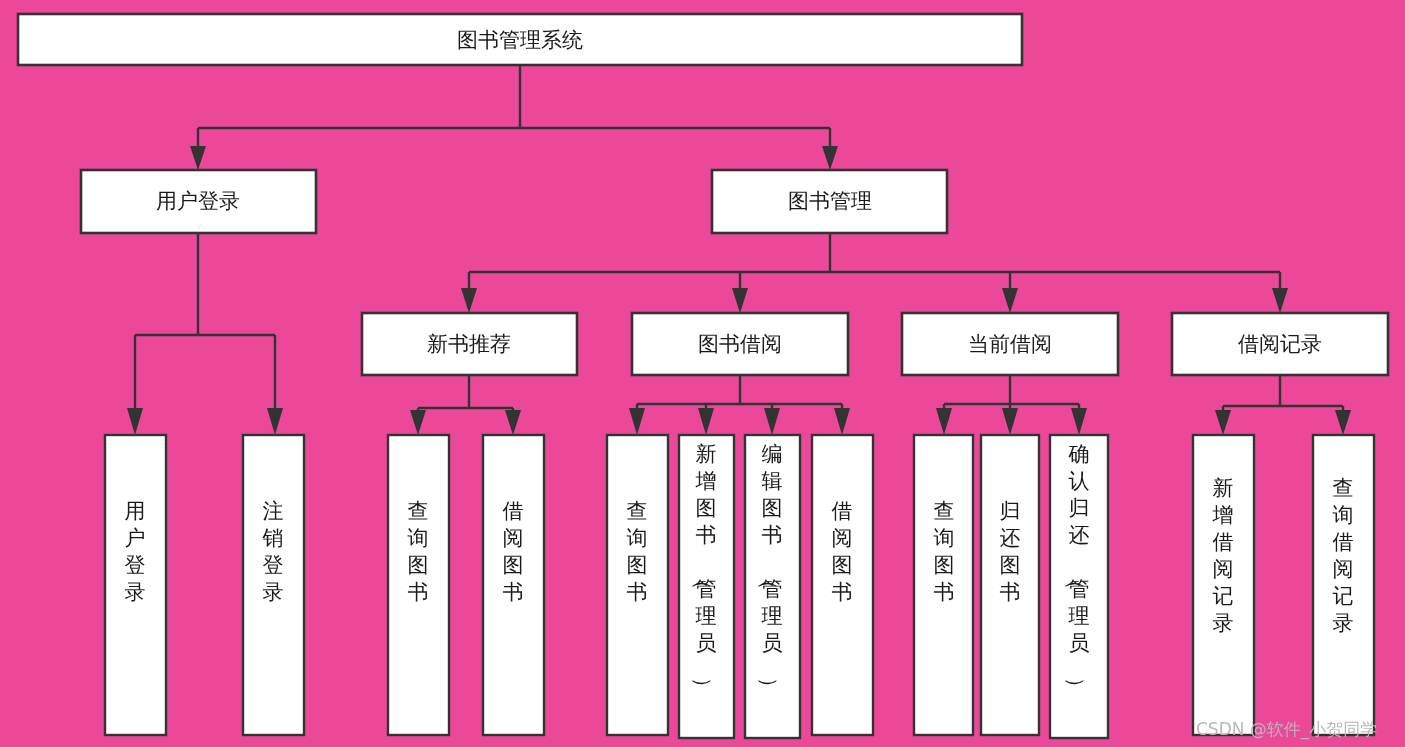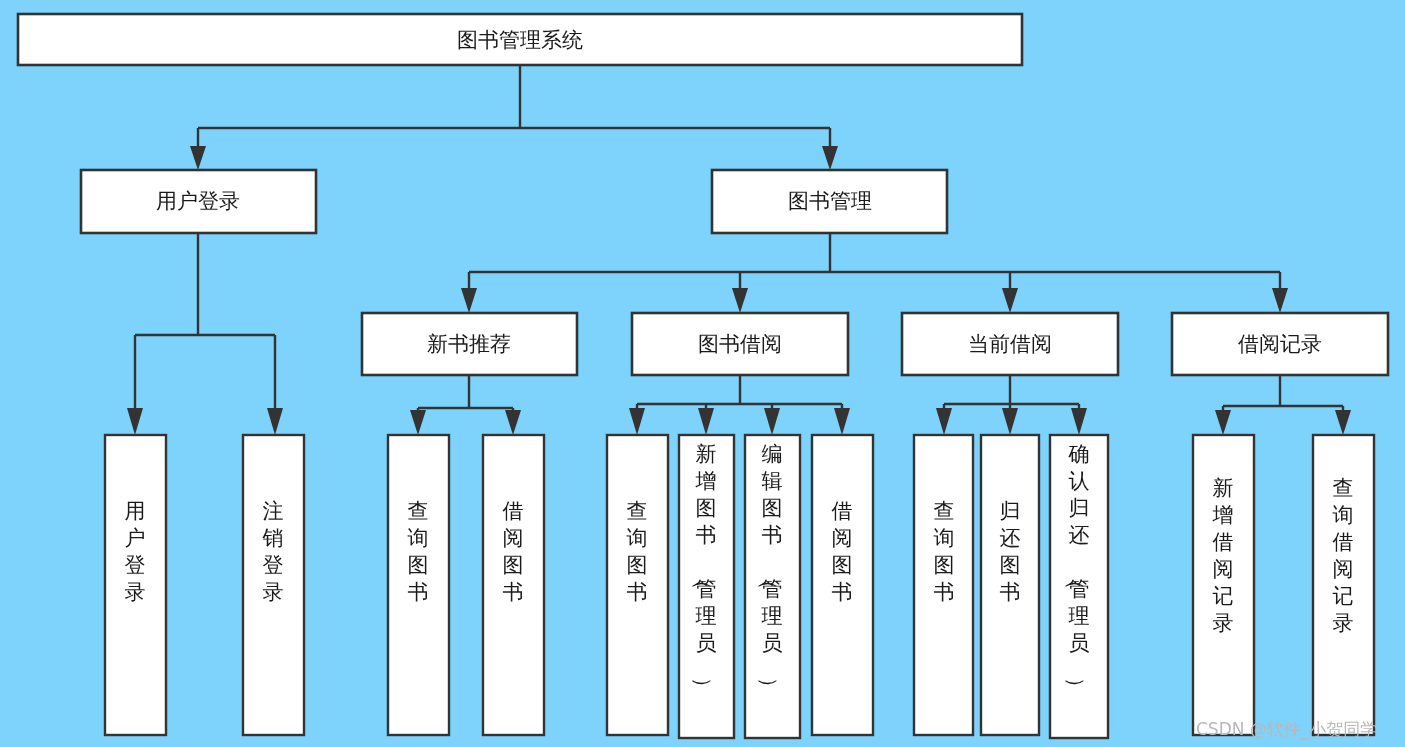--- a/index.html
+++ b/index.html
@@ -7,21 +7,21 @@
     padding: 0;
     background: #ffffff;
   }
   body {
     font-family: "DejaVu Sans", "Liberation Sans", sans-serif;
   }
   #diagram-root {
     position: relative;
     width: 1405px;
     height: 747px;
-    background: #7dd3fc;
+    background: #ec4899;
     overflow: hidden;
   }
   svg.diagram-canvas {
     position: absolute;
     left: 0;
     top: 0;
     width: 1405px;
     height: 747px;
   }
   .node-box {

